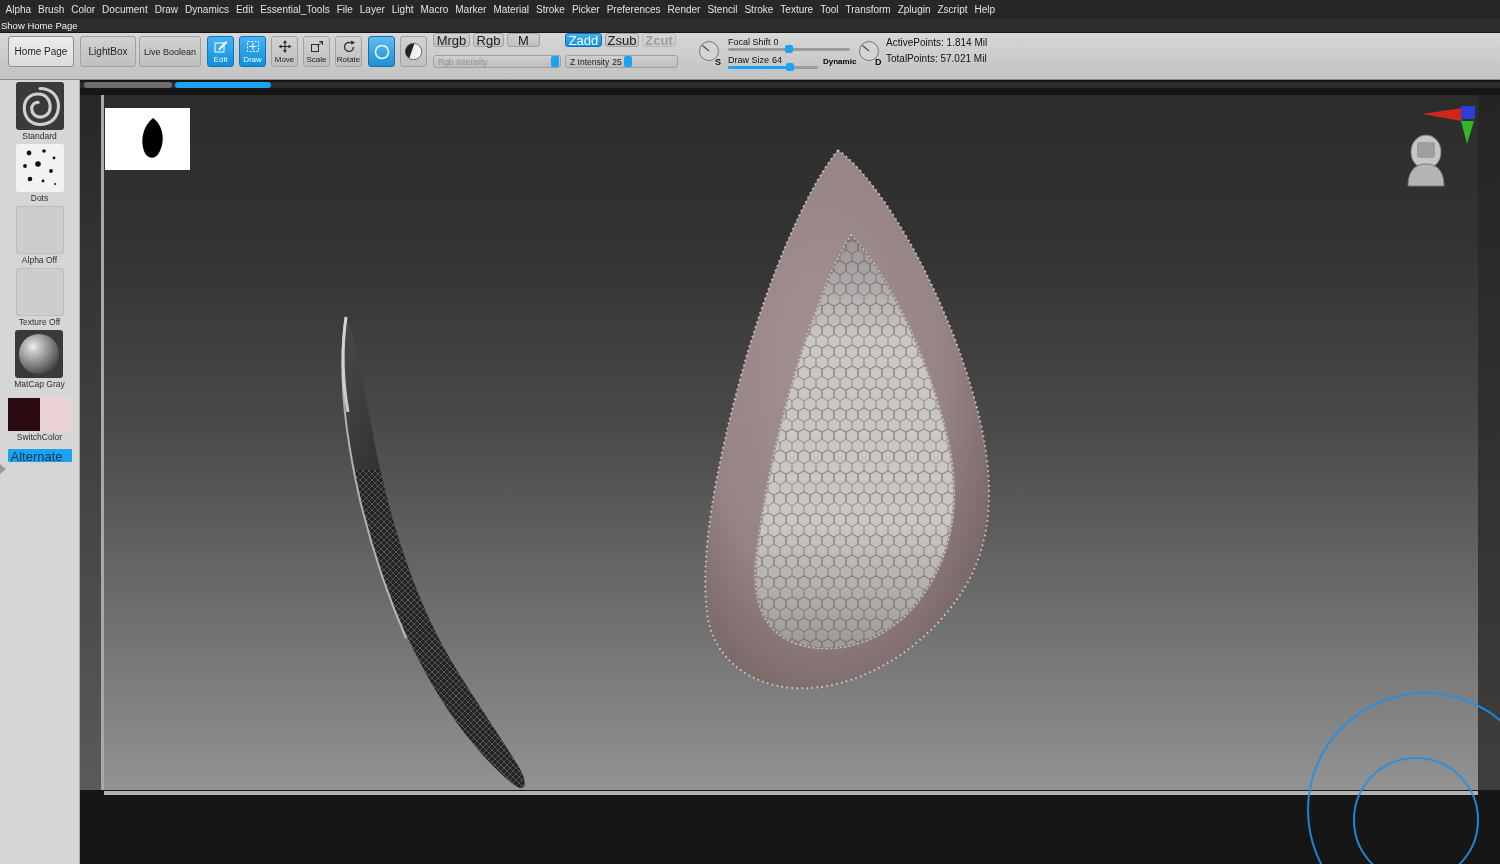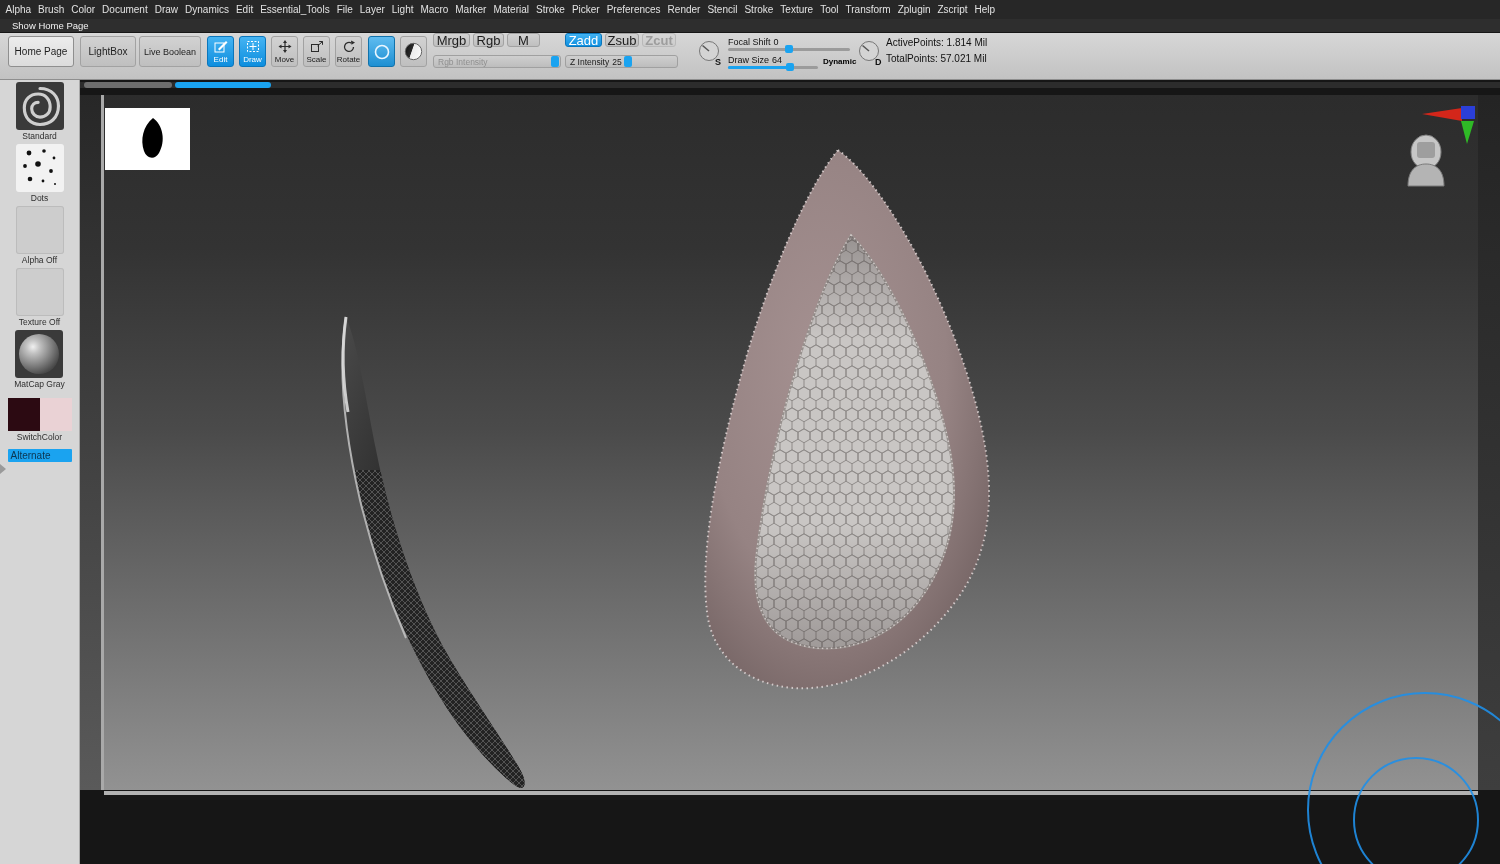--- a/index.html
+++ b/index.html
@@ -4,21 +4,21 @@
 <style>
   * { margin:0; padding:0; box-sizing:border-box; }
   html,body { width:1500px; height:864px; overflow:hidden; }
   body { font-family:"Liberation Sans", sans-serif; background:#191919; }
   .app { width:1500px; height:864px; display:flex; flex-direction:column; }
 
   
   .menubar { height:19px; background:#272727; display:flex; align-items:center; padding:0 2px; flex:0 0 auto; }
   .menubar .mi { color:#e2e2e2; font-size:10px; padding:0 3.5px; white-space:nowrap; cursor:default; }
 
-  .homerow { height:14px; background:#2e2e2e; display:flex; align-items:center; padding:0 12px; border-bottom:1px solid #161616; flex:0 0 auto; }
+  .homerow { height:14px; background:#2e2e2e; display:flex; align-items:center; padding:0 1px; border-bottom:1px solid #161616; flex:0 0 auto; }
   .homerow .hp { color:#f2f2f2; font-size:9.5px; cursor:pointer; }
 
   
   .shelf { height:47px; background:linear-gradient(#d7d7d7,#c2c2c2); position:relative; flex:0 0 auto; border-bottom:1px solid #8e8e8e; }
   .sb { position:absolute; display:flex; flex-direction:column; align-items:center; justify-content:center;
         border-radius:3px; font-family:inherit; cursor:pointer; border:1px solid #a2a2a2;
         background:linear-gradient(#d2d2d2,#bfbfbf); color:#1d1d1d; }
   .sb .lbl { font-size:8px; line-height:9px; margin-top:1px; }
   .sb .ic { height:15px; display:flex; align-items:center; justify-content:center; }
   .btn-big { top:3px; height:31px; }
@@ -66,21 +66,21 @@
   .sv-cursor { position:absolute; left:22px; top:14px; width:8px; height:8px; border:1px solid #222; outline:1px solid #eee; }
   .huebar { position:absolute; left:52px; top:0; width:12px; height:64px;
         background:linear-gradient(#f00,#ff0,#0f0,#0ff,#00f,#f0f,#f00); }
   .cur-color { position:absolute; left:-1px; top:-1px; width:7px; height:7px; background:#d40000; border:1px solid #fff; }
 
   .switchwidget { width:64px; height:33px; display:flex; margin-top:6px; cursor:pointer; }
   .swatch1 { width:32px; height:33px; background:#2c0a12; }
   .swatch2 { width:32px; height:33px; background:#ead2d5; }
 
   .altbtn { width:64px; height:13px; background:#1aa3f0; border:none; border-radius:1px; color:#0c3550;
-            font-size:10px; text-align:left; padding-left:3px; margin-top:6px; cursor:pointer; font-family:inherit; }
+            font-size:13px; text-align:left; padding-left:3px; margin-top:6px; cursor:pointer; font-family:inherit; }
 
   .tray-handle { position:absolute; left:0; top:384px; width:0; height:0; border-top:5px solid transparent;
             border-bottom:5px solid transparent; border-left:6px solid #9a9a9a; cursor:pointer; }
 
   
   .canvas { flex:1; position:relative; background:#161616; overflow:hidden; }
   .ts-track { position:absolute; left:0; top:2px; right:0; height:6px; background:#2c2c2c; }
   .ts-seg   { position:absolute; left:4px; top:2px; width:88px; height:6px; background:#6e6e6e; border-radius:3px; }
   .ts-thumb { position:absolute; left:95px; top:2px; width:96px; height:6px; background:#1aa3f0; border-radius:3px; cursor:pointer; }
   .lcol { position:absolute; left:0; top:15px; width:21px; height:695px; background:linear-gradient(#272727,#5a5a5a); }

